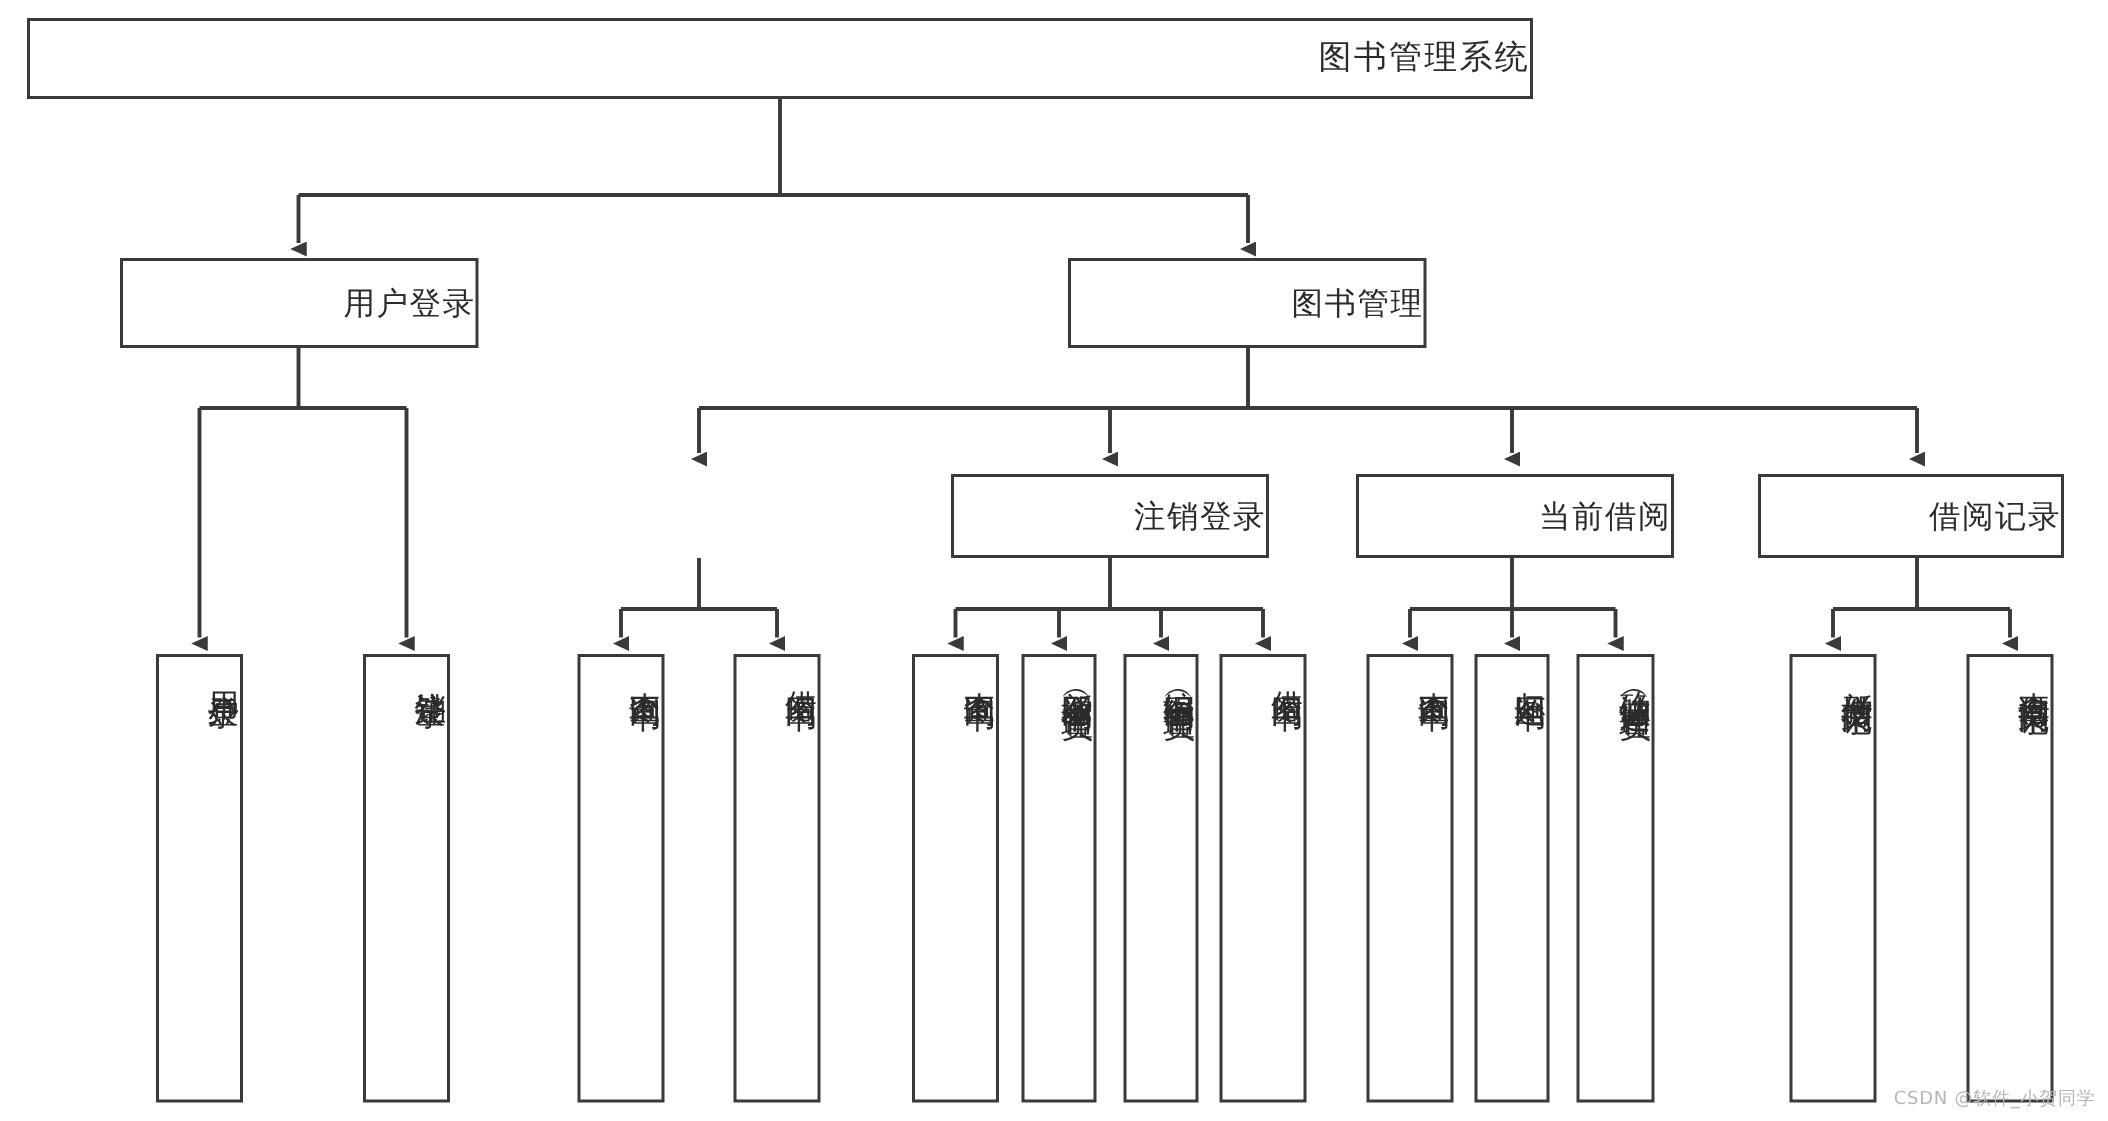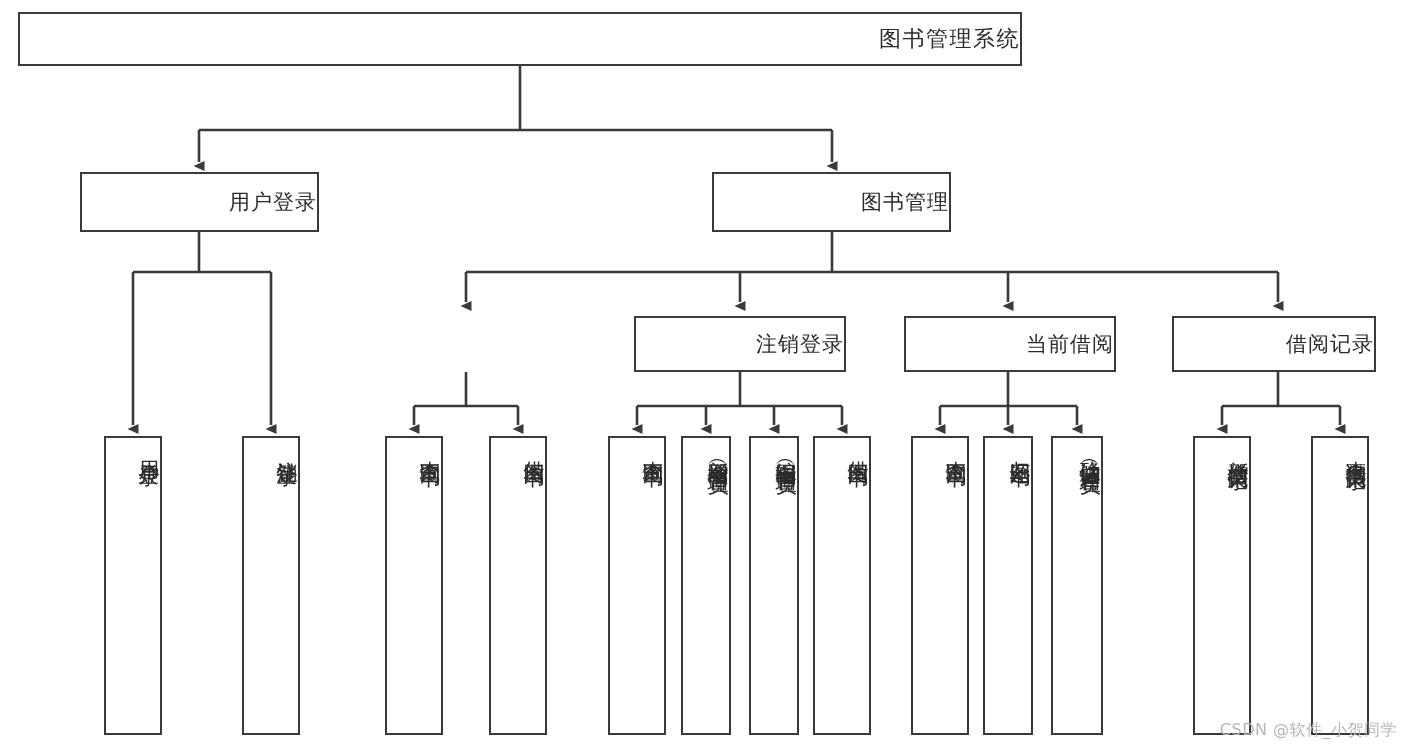--- a/index.html
+++ b/index.html
@@ -59,21 +59,21 @@
     text-orientation: upright;
     font-size: 21px;
     letter-spacing: 2px;
     line-height: 1.1;
     max-height: 100%;
   }
   .watermark {
     position: absolute;
     right: 8px;
     bottom: 6px;
-    font-size: 16px;
+    font-size: 12px;
     color: #b6b6b6;
     letter-spacing: 0.5px;
     white-space: nowrap;
     user-select: none;
   }
 </style>
 </head>
 <body>
 
 <div id="canvas">

